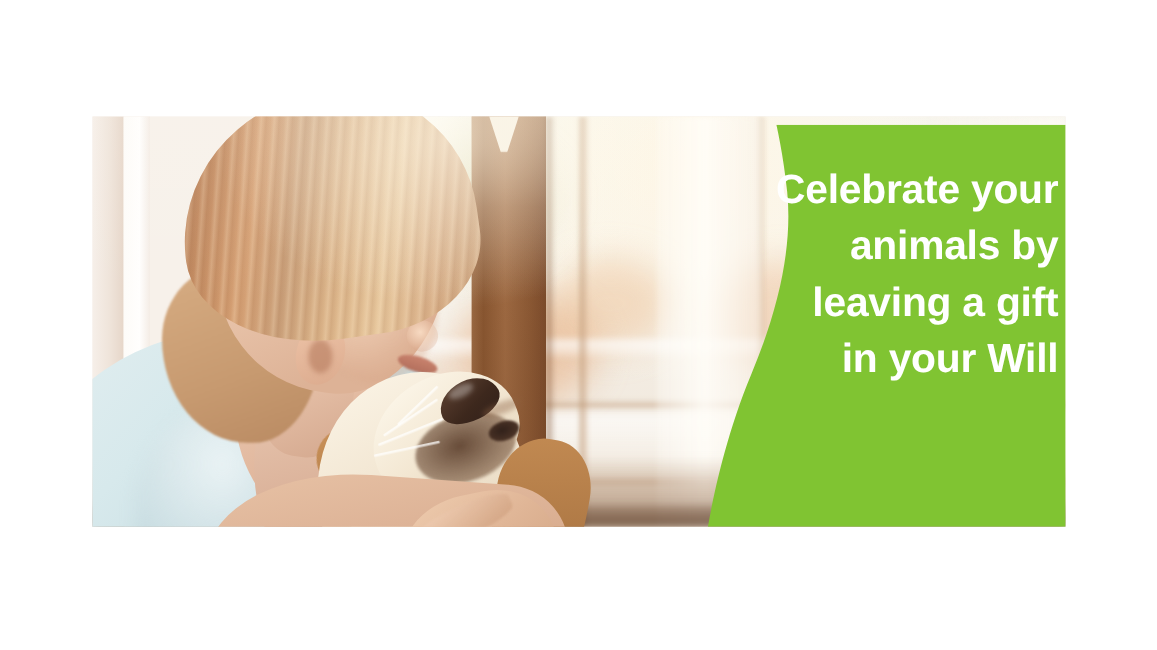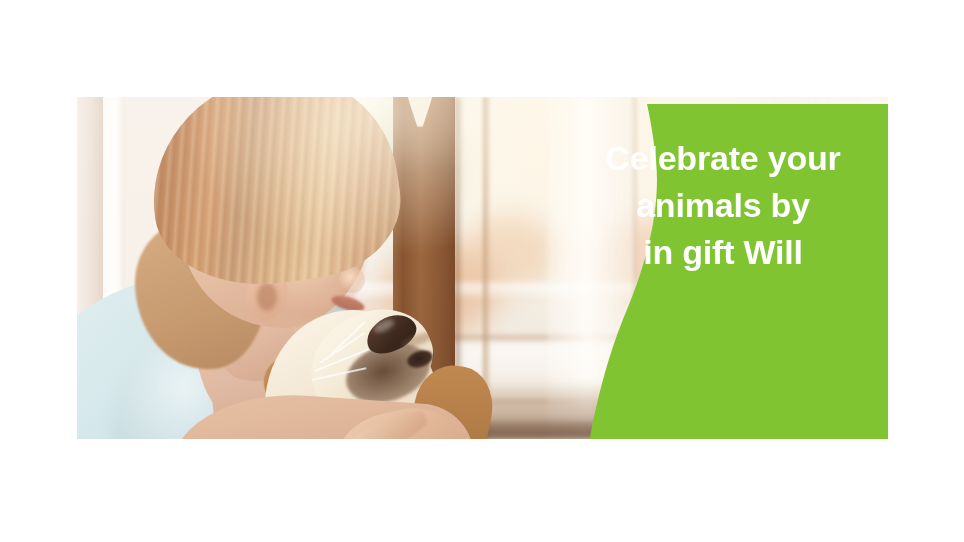--- a/index.html
+++ b/index.html
@@ -475,21 +475,21 @@
     top: 38px;
     width: 318px;
     text-align: center;
     color: #ffffff;
     font-family: "Liberation Sans", sans-serif;
     font-weight: bold;
     font-size: 34px;
     line-height: 47px;
     letter-spacing: -0.2px;
   }
-  .headline div { white-space: nowrap; }
+  .headline div { white-space: nowrap; text-align: right; }
 </style>
 </head>
 <body style="background: rgb(255, 255, 255);">
 
 <div id="banner">
 
   <div class="photo">
 
     <div class="wall-left"></div>
     <div class="wall-left2"></div>
@@ -566,16 +566,17 @@
 
   <div class="green-panel">
     <svg viewBox="0 0 400 335" preserveAspectRatio="none">
       <path id="green-shape" d="M 159 0 L 400 0 L 400 335 L 102 335 C 102 335 112 270 138 208 C 164 146 172 96 168 56 C 165 26 159 0 159 0 Z" fill="#80C432"></path>
     </svg>
   </div>
 
   <div class="headline" style="color: rgb(255, 255, 255);">
     <div>Celebrate your</div>
     <div>animals by</div>
-    <div>in gift Will</div>
+    <div>leaving a gift</div>
+    <div>in your Will</div>
   </div>
 
 </div>
 
 </body></html>

